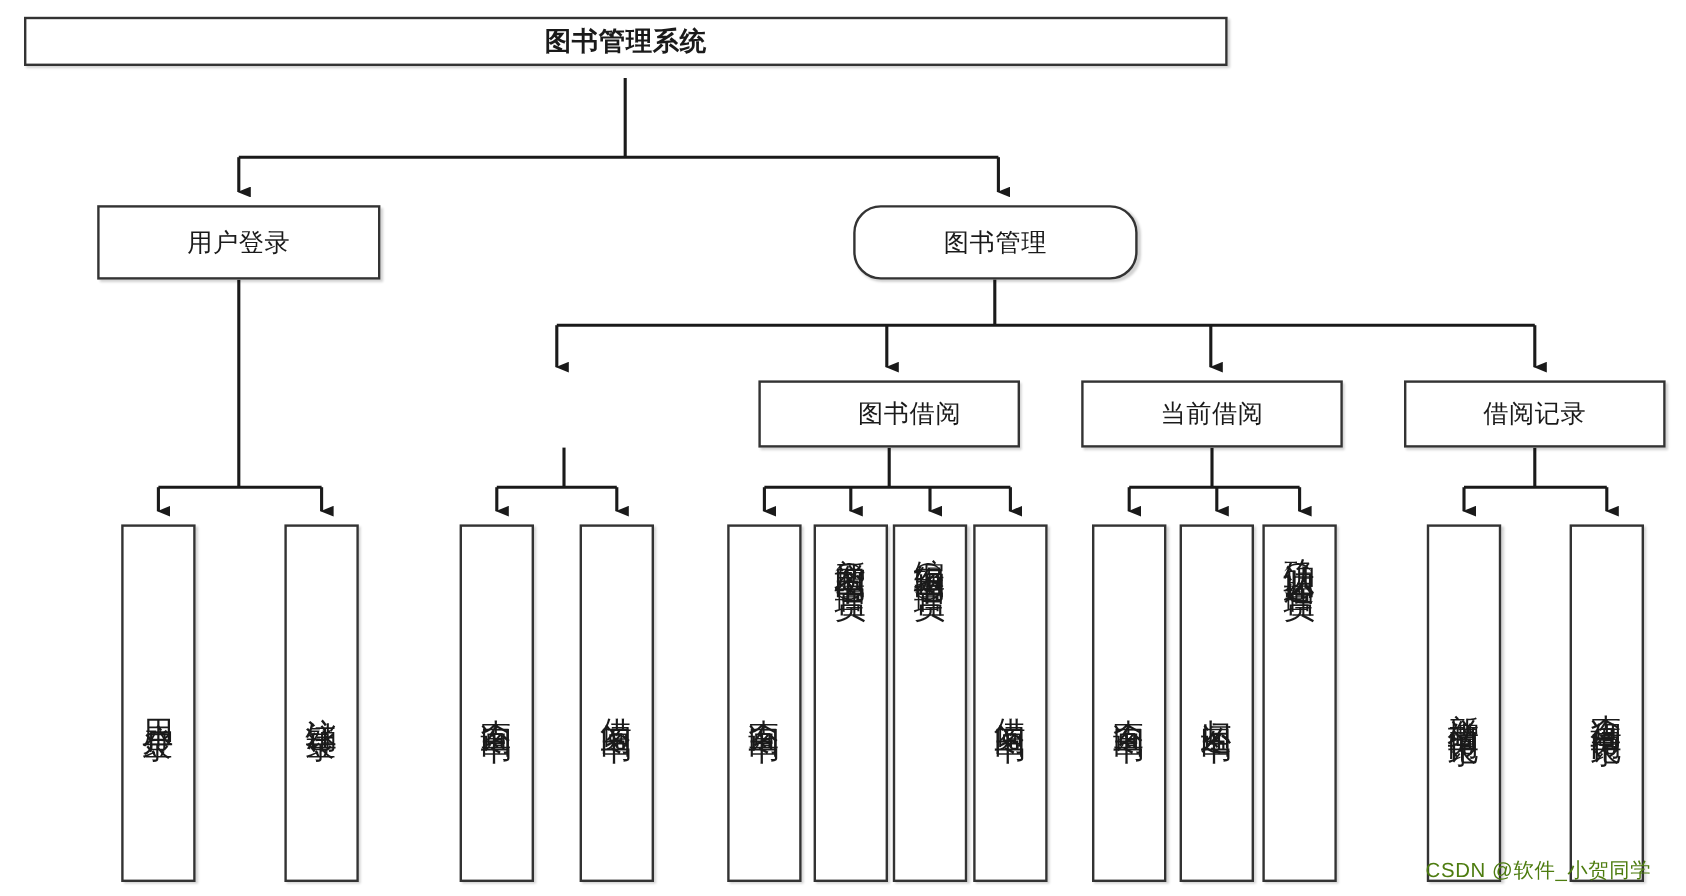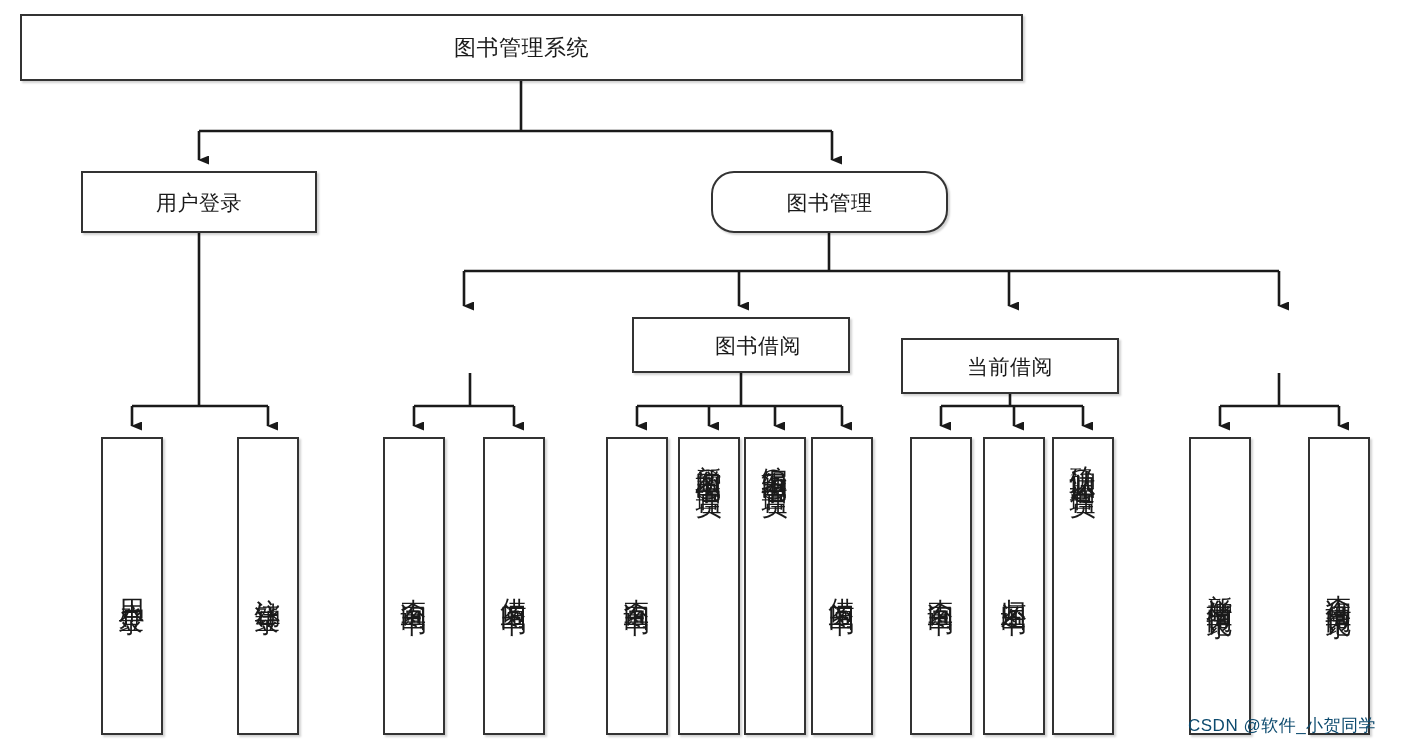--- a/index.html
+++ b/index.html
@@ -62,21 +62,21 @@
   }
   .node.vertical.centered {
     align-items: center;
     padding-top: 0;
   }
   #watermark {
     position: absolute;
     left: 1188px;
     top: 714px;
     font-size: 17px;
-    color: #0c4a6e;
+    color: #4d7c0f;
     white-space: nowrap;
     letter-spacing: 0.5px;
   }
 </style>
 </head>
 <body>
 
 <div id="canvas">
 
   <svg id="diagram-svg" viewBox="0 0 1405 747" xmlns="http://www.w3.org/2000/svg">
@@ -122,36 +122,39 @@
       <path d="M1014,406 L1014,426" marker-end="url(#arrow)"></path>
       <path d="M1083,406 L1083,426" marker-end="url(#arrow)"></path>
 
       <path d="M1279,373 L1279,406"></path>
       <path d="M1220,406 L1339,406"></path>
       <path d="M1220,406 L1220,426" marker-end="url(#arrow)"></path>
       <path d="M1339,406 L1339,426" marker-end="url(#arrow)"></path>
     </g>
   </svg>
 
-  <div class="node horizontal title-node" style="left:20px; top:14px; width:1003px; height:67px;">
+  <div class="node horizontal title-node" style="left:20px; top:14px; width:1003px; height:41px;font-weight:bold;">
     <span class="node-label">图书管理系统</span>
   </div>
 
   <div class="node horizontal" style="left:81px; top:171px; width:236px; height:62px;">
     <span class="node-label">用户登录</span>
   </div>
   <div class="node horizontal" style="left:711px; top:171px; width:237px; height:62px;border-radius:23px;">
     <span class="node-label">图书管理</span>
   </div>
 
   <div class="node horizontal" style="left:632px; top:317px; width:218px; height:56px;padding-left:34px;">
     <span class="node-label">图书借阅</span>
   </div>
-  <div class="node horizontal" style="left:901px; top:317px; width:218px; height:56px;margin-top:21px;">
+  <div class="node horizontal" style="left:901px; top:317px; width:218px; height:56px;">
     <span class="node-label">当前借阅</span>
+  </div>
+  <div class="node horizontal" style="left:1170px; top:317px; width:218px; height:56px;">
+    <span class="node-label">借阅记录</span>
   </div>
 
   <div class="node vertical centered" style="left:101px; top:437px; width:62px; height:298px;">
     <span class="node-label">用户登录</span>
   </div>
   <div class="node vertical centered" style="left:237px; top:437px; width:62px; height:298px;">
     <span class="node-label">注销登录</span>
   </div>
   <div class="node vertical centered" style="left:383px; top:437px; width:62px; height:298px;">
     <span class="node-label">查询图书</span>

